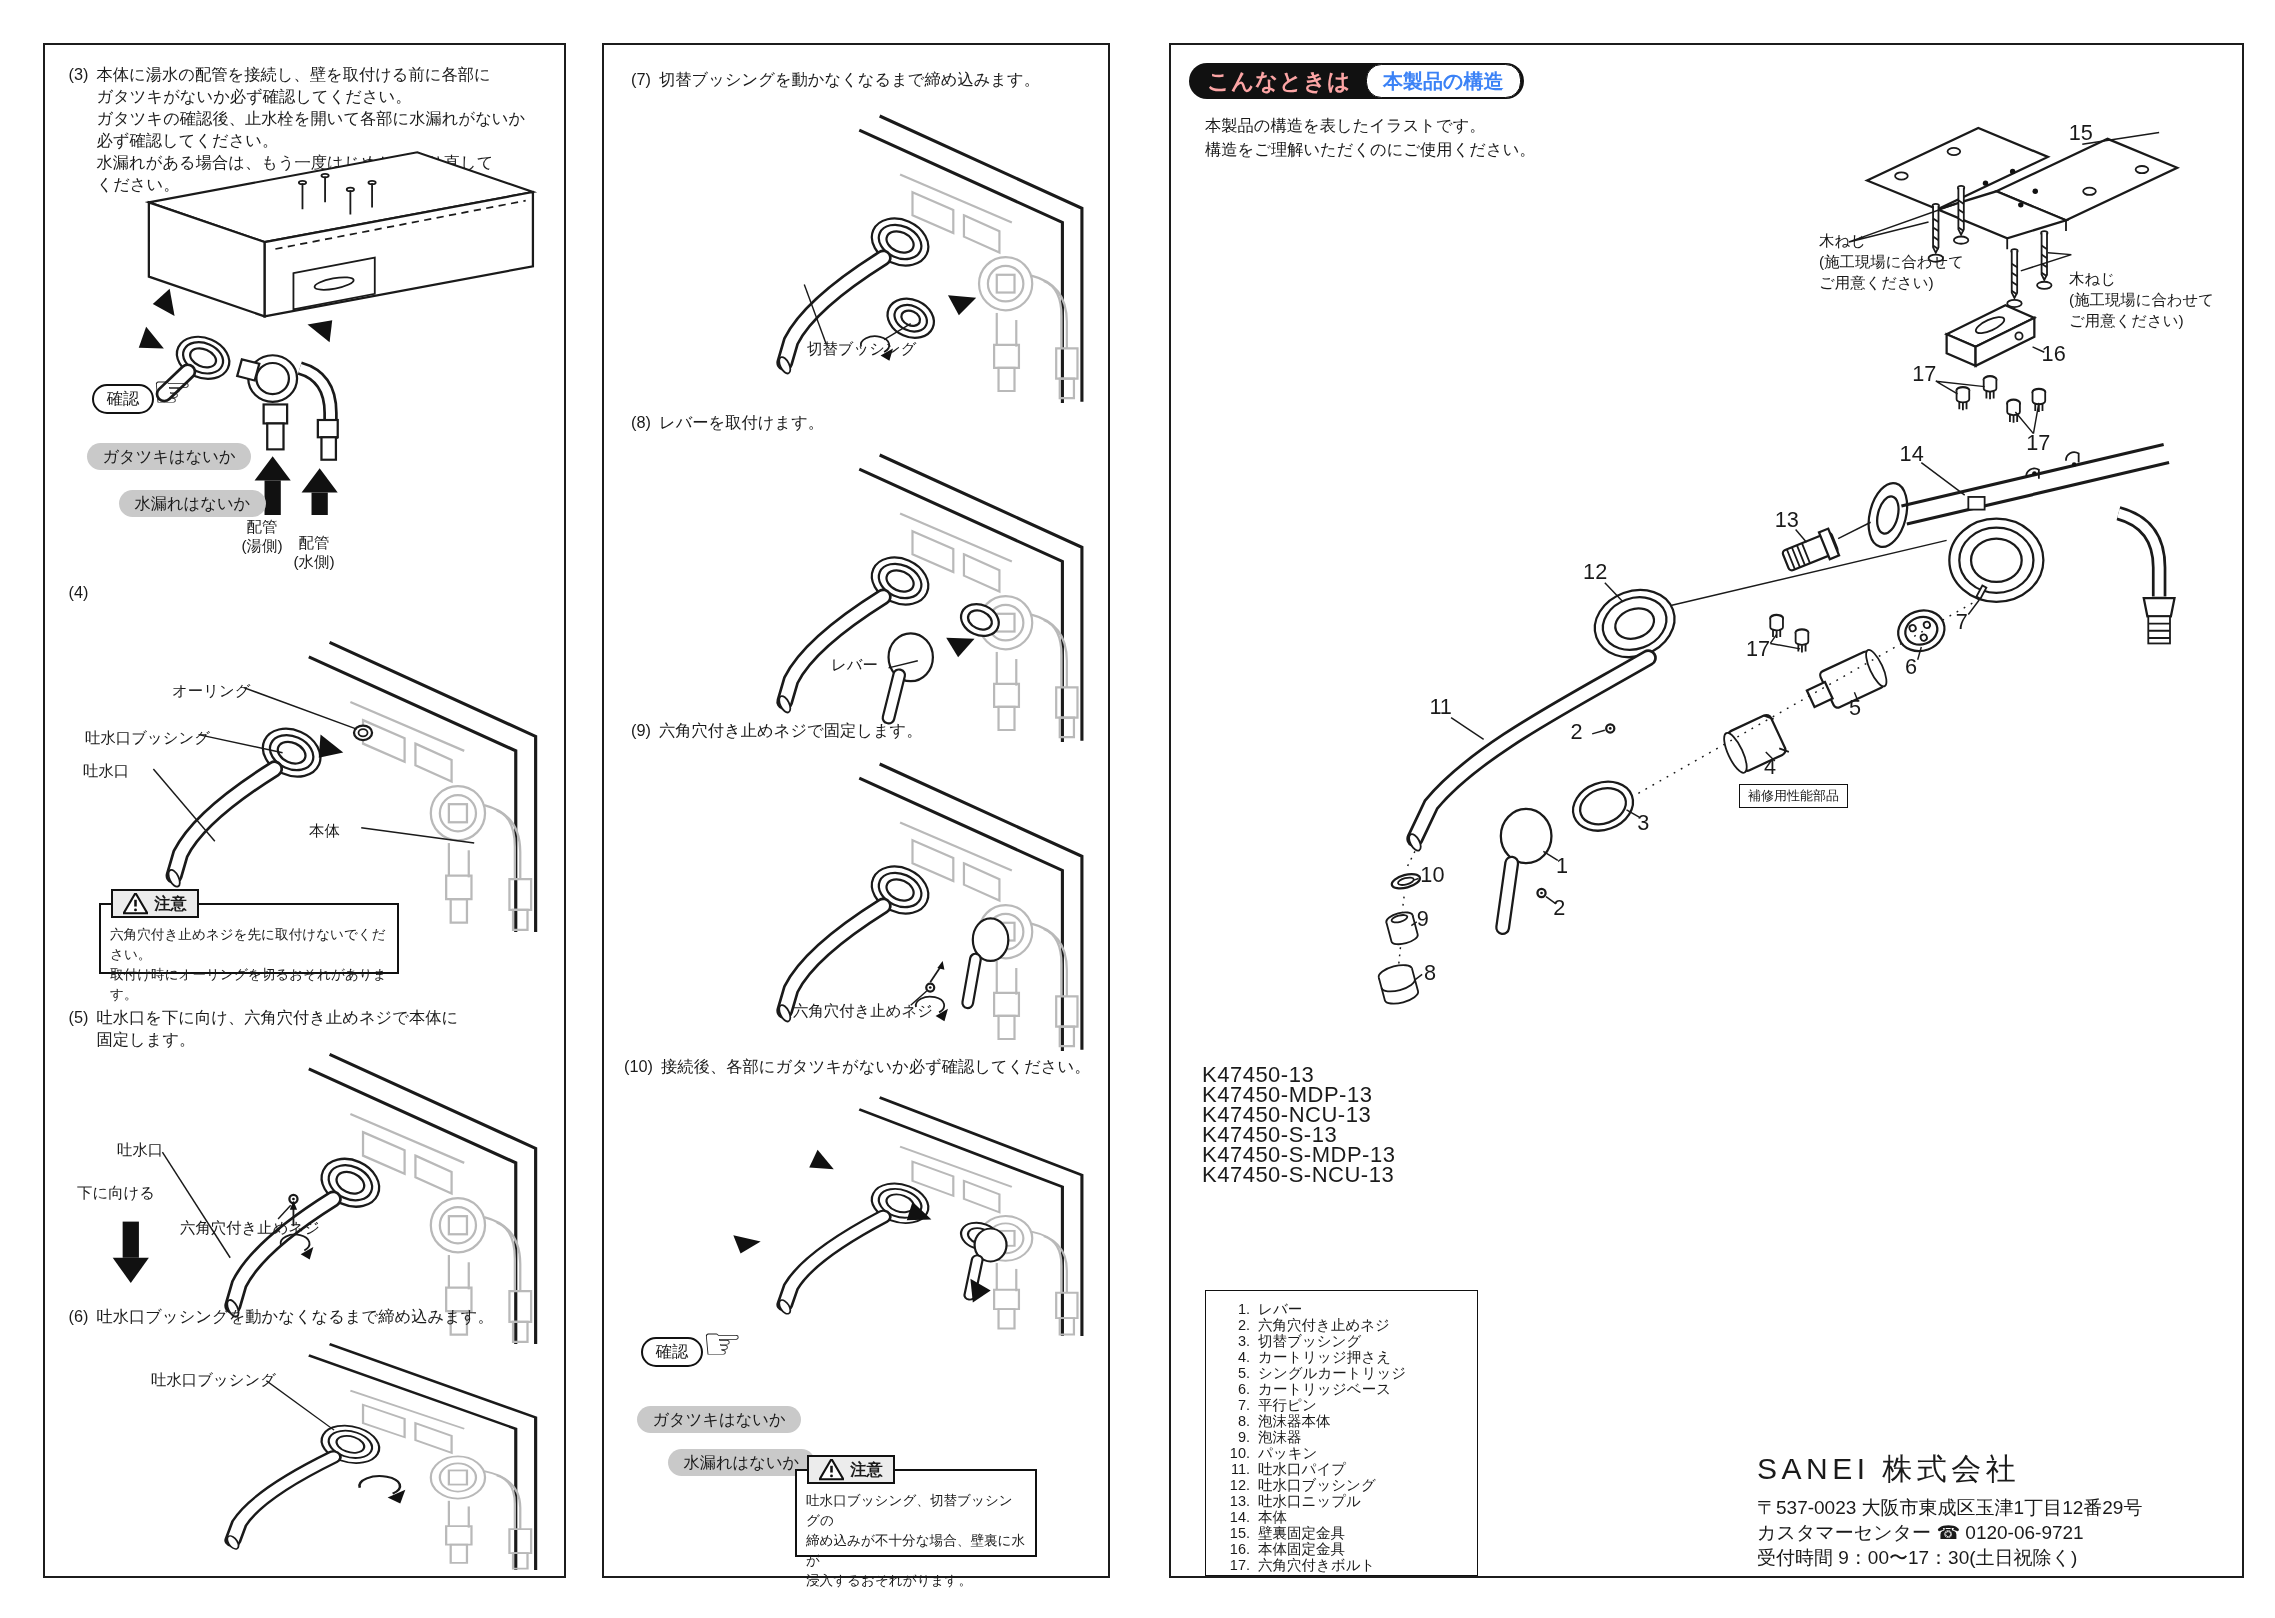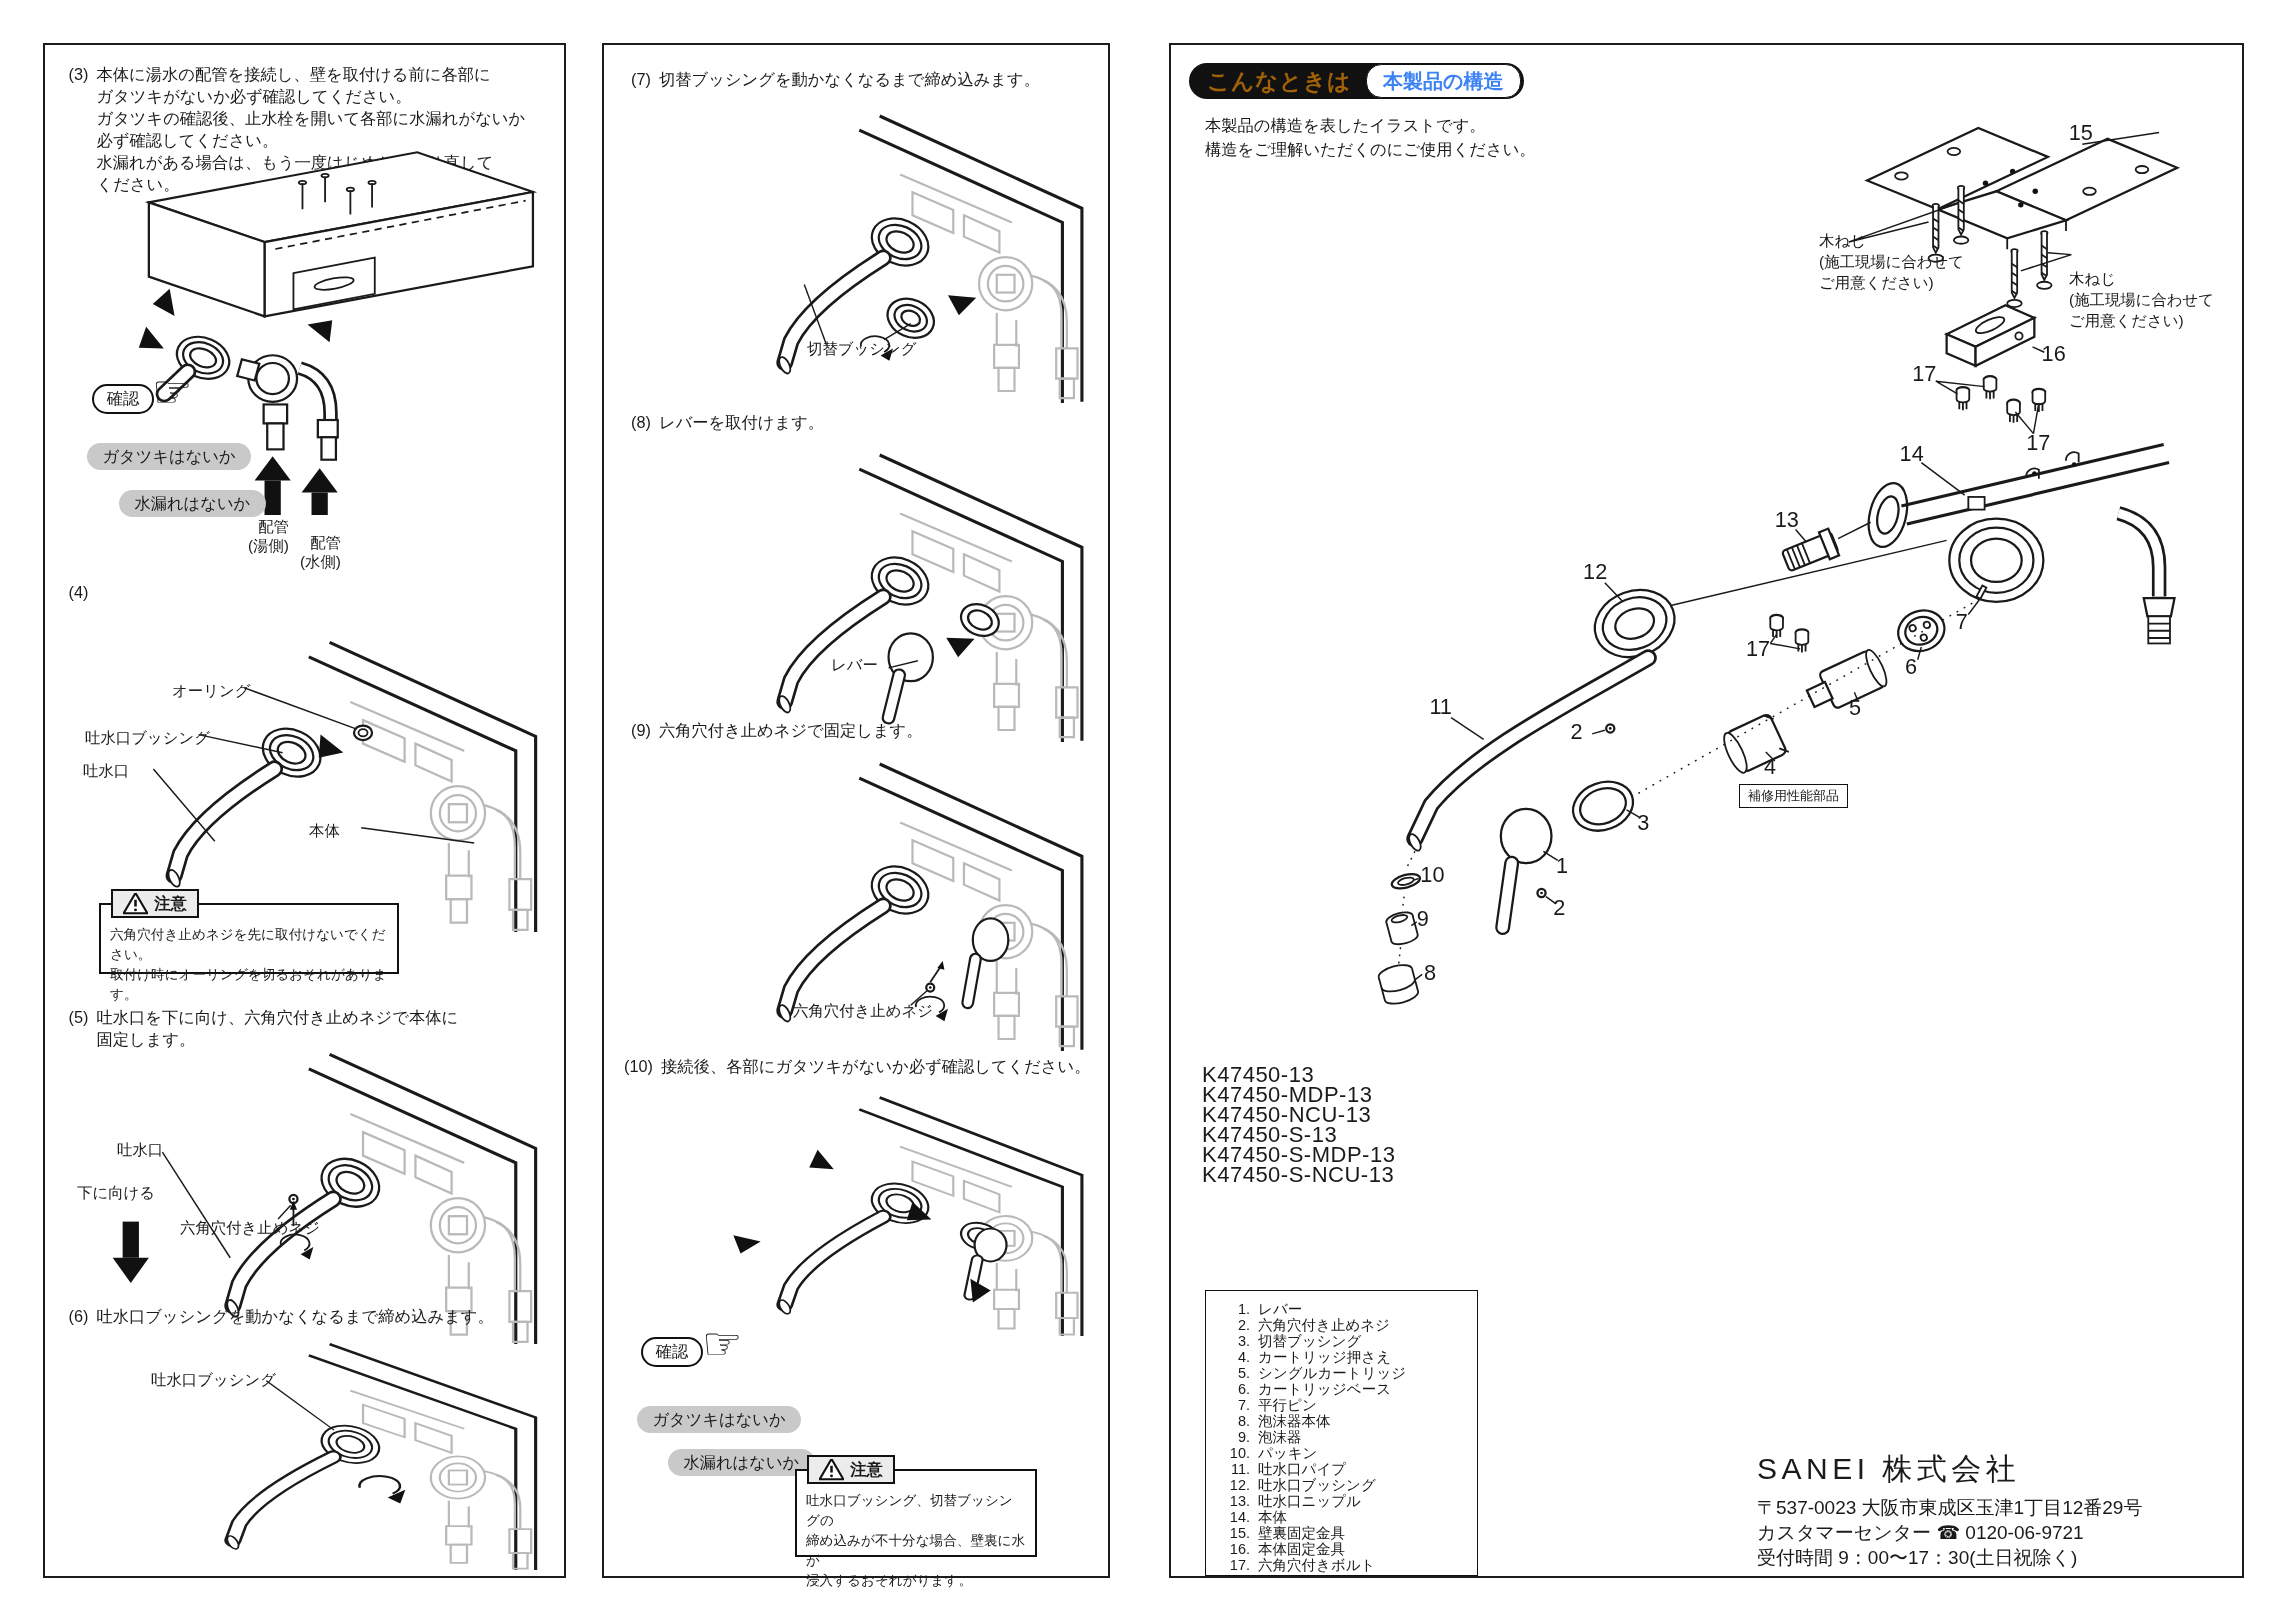--- a/index.html
+++ b/index.html
@@ -7,32 +7,32 @@
         font-family:"Liberation Sans","DejaVu Sans",sans-serif;color:#1a1a1a;overflow:hidden}
   .panel{position:absolute;border:2.7px solid #1c1c1c;background:#fff;box-sizing:border-box}
   #panel-left{left:43px;top:43px;width:523px;height:1535px}
   #panel-mid{left:602px;top:43px;width:508px;height:1535px}
   #panel-right{left:1169px;top:43px;width:1075px;height:1535px}
 
   .step{position:absolute;display:flex;gap:8.1px;font-size:16.3px;line-height:22px;white-space:pre-line}
   .snum{flex:none}
   .ill{position:absolute}
   .lbl{position:absolute;font-size:15.4px;line-height:19px;white-space:pre-line}
-  .lbl.center{text-align:right}
+  .lbl.center{text-align:center}
   .check{position:absolute;border:2.3px solid #111;border-radius:17px;padding:1.8px 12.7px;font-size:16.3px;background:#fff}
   .hand{position:absolute;font-size:45px;line-height:1}
   .pill{position:absolute;background:#c9c9c9;border-radius:14.5px;padding:2.7px 15.4px;font-size:16.3px;white-space:nowrap}
   .caution{position:absolute;border:2.3px solid #111;background:#fff;box-sizing:border-box}
   .caution .hd{position:absolute;top:-16.3px;left:10px;display:inline-flex;align-items:center;gap:6.3px;
                border:2.3px solid #111;background:#ececec;padding:1.8px 10px;font-weight:bold;font-size:16.3px}
   .caution .bd{padding:20px 9px 7.2px;font-size:13.6px;line-height:20px;white-space:pre-line}
 
   .badge{position:absolute;left:18px;top:18px;display:inline-flex;align-items:center;
          background:#111;border-radius:18px;height:36px}
-  .badge .b1{color:#a16207;font-weight:bold;font-size:22.6px;padding:0 14.5px 0 18px;letter-spacing:0.9px}
+  .badge .b1{color:#fca5a5;font-weight:bold;font-size:22.6px;padding:0 14.5px 0 18px;letter-spacing:0.9px}
   .badge .b2{background:#fff;color:#3b82f6;font-weight:bold;font-size:20px;border-radius:15.4px;
              margin:2.7px 3.6px 2.7px 0;padding:2.7px 16.3px;border:0.9px solid #111}
   .intro{position:absolute;left:34px;top:69px;font-size:16.3px;line-height:23.5px;white-space:pre-line}
   .note{position:absolute;font-size:15.4px;line-height:21px;white-space:pre-line}
   .repairbox{position:absolute;border:1.8px solid #111;padding:1.8px 8.1px;font-size:13px;background:#fff;white-space:nowrap}
   .models{position:absolute;left:31px;top:1020px;font-size:22px;line-height:20px;letter-spacing:0.5px}
   .parts{position:absolute;left:34px;top:1245px;width:273px;height:286px;border:1.8px solid #111;
          box-sizing:border-box;padding:10px 0 0 11px}
   .prow{display:flex;font-size:14.5px;line-height:16px}
   .prow .no{width:33px;text-align:right;margin-right:8.1px;flex:none}

